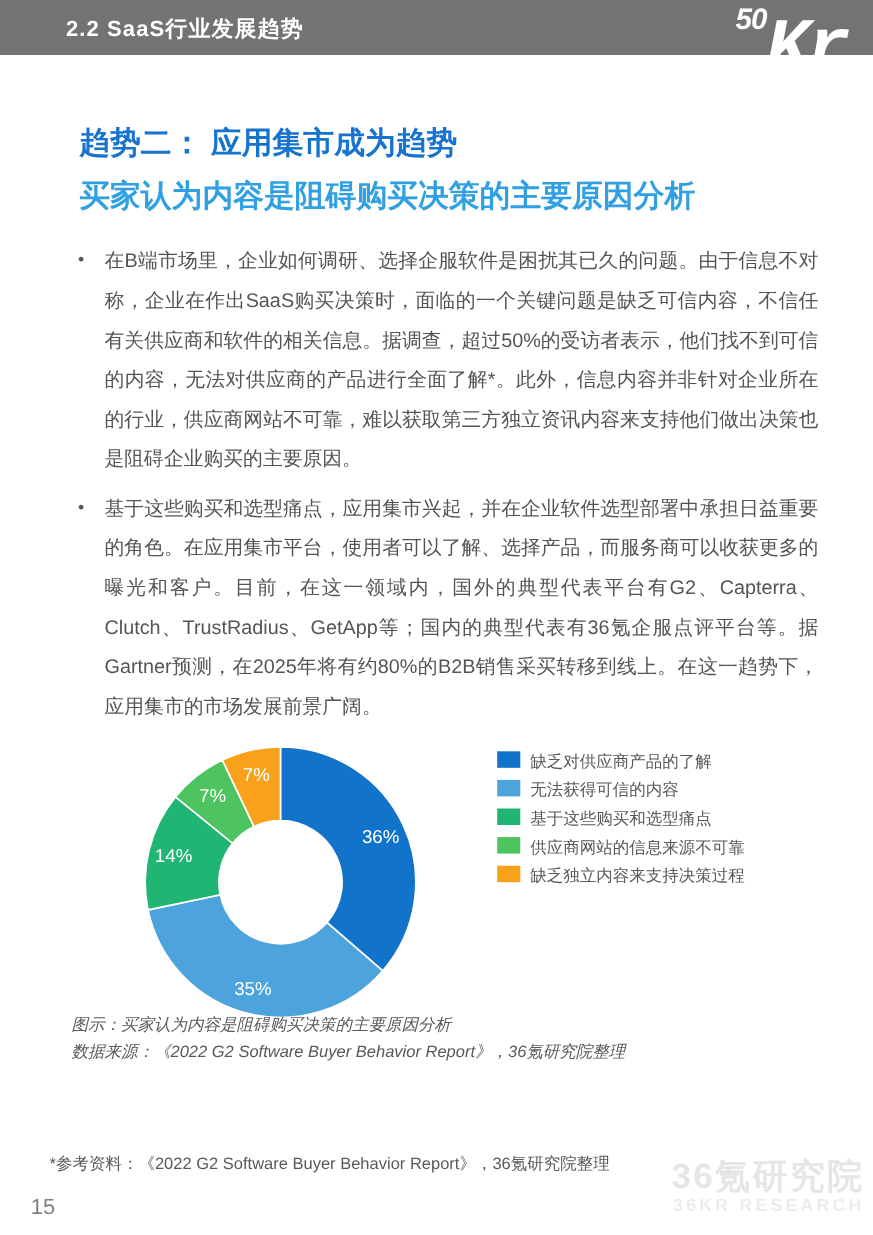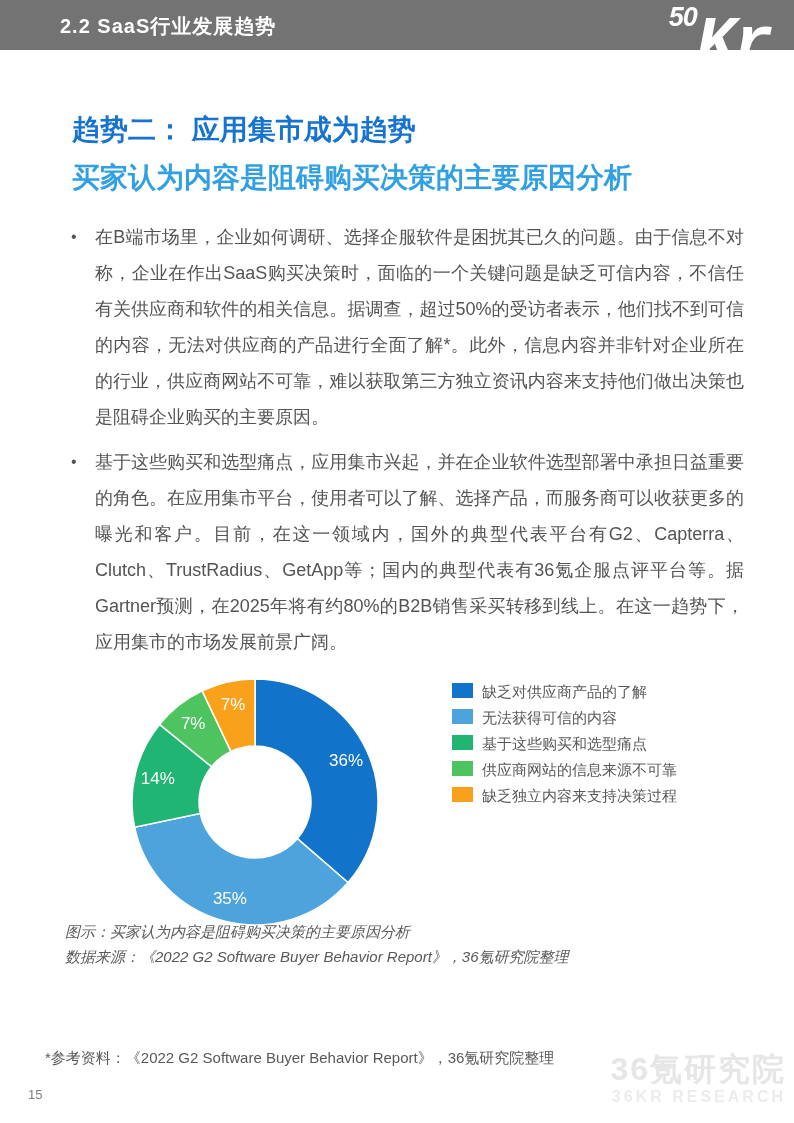--- a/index.html
+++ b/index.html
@@ -62,21 +62,21 @@
 
   
   .footnote { position: absolute; left: 45px; top: 1049px; font-size: 15px; color: #595959; }
 
   
   .watermark { position: absolute; right: 8px; top: 1051px; text-align: right; line-height: 1.15; }
   .wm-1 { font-size: 32px; font-weight: 700; color: #e6e6e6; letter-spacing: 2px; }
   .wm-2 { font-size: 16px; font-weight: 700; color: #ececec; letter-spacing: 3px; }
 
   
-  .page-number { position: absolute; left: 28px; top: 1087px; font-size: 13px; color: #808080; }
+  .page-number { position: absolute; left: 28px; top: 1087px; font-size: 20px; color: #808080; }
 </style>
 </head>
 <body>
 
 <div class="header-bar">
   <div class="header-title">2.2 SaaS行业发展趋势</div>
   <div class="logo"><span class="logo-36">50</span><span class="logo-kr">Kr</span></div>
 </div>
 
 <div class="headline">

